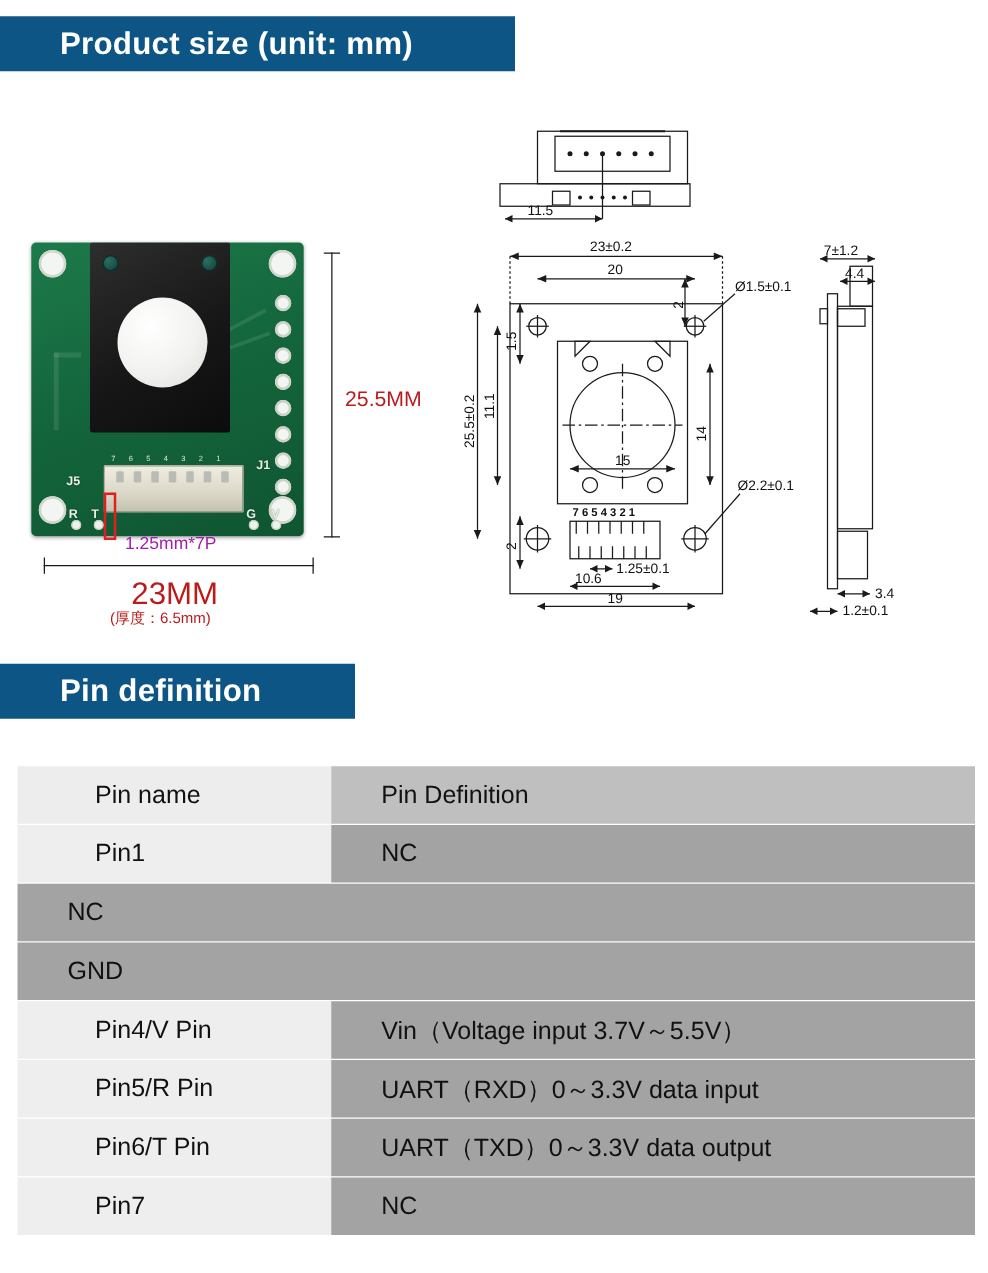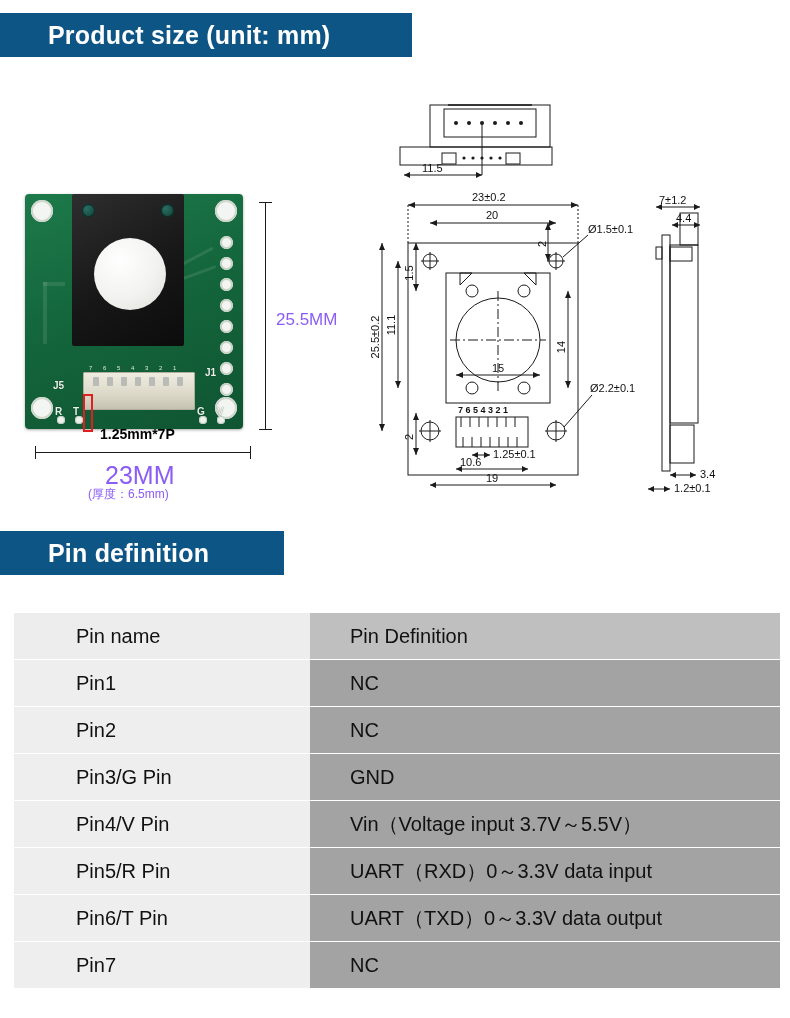--- a/index.html
+++ b/index.html
@@ -81,35 +81,35 @@
     position: absolute; color: #e9f2e8; font-size: 10px; font-weight: bold;
     text-shadow: 0 0 1px rgba(0,0,0,.6);
   }
   .small-pad {
     position: absolute; width: 8px; height: 8px; border-radius: 50%;
     background: #eef2ec; box-shadow: inset 0 0 0 1px #c3ccc0;
   }
 
   
   .dim-line { position: absolute; background: #1a1a1a; }
-  .dim-text { position: absolute; color: #8b5cf6; font-size: 17px; }
+  .dim-text { position: absolute; color: #b91c1c; font-size: 17px; }
   .red-box {
     position: absolute; border: 2px solid #e02020; background: transparent;
   }
-  .red-label { position: absolute; color: #000000; font-size: 14px; font-weight: bold; }
+  .red-label { position: absolute; color: #a21caf; font-size: 14px; font-weight: normal; }
 
   
   #cad { position: absolute; left: 360px; top: 95px; width: 430px; height: 400px; text-align: center; }
   #cad svg { display: block; }
 
   
   #pin-table { position: absolute; left: 14px; top: 613px; width: 766px; }
   .trow { display: flex; height: 46px; margin-bottom: 1px; }
   .tcell-name {
-    width: 296px; background: #eeeeee; display: flex; align-items: center;
+    width: 251px; background: #eeeeee; display: flex; align-items: center;
     padding-left: 62px; font-size: 20px; color: #111;
   }
   .tcell-def {
     flex: 1; background: #a3a3a3; display: flex; align-items: center;
     padding-left: 40px; font-size: 20px; color: #111;
   }
   .trow.header .tcell-name { background: #ededed; }
   .trow.header .tcell-def { background: #bfbfbf; }
 </style>
 </head>
@@ -404,25 +404,23 @@
     <div class="trow header">
       <div class="tcell-name">Pin name</div>
       <div class="tcell-def">Pin Definition</div>
     </div>
 
     <div class="trow">
       <div class="tcell-name">Pin1</div>
       <div class="tcell-def">NC</div>
     </div>
     <div class="trow">
-      <div class="tcell-name">Pin2</div>
       <div class="tcell-def">NC</div>
     </div>
     <div class="trow">
-      <div class="tcell-name">Pin3/G Pin</div>
       <div class="tcell-def">GND</div>
     </div>
     <div class="trow">
       <div class="tcell-name">Pin4/V Pin</div>
       <div class="tcell-def">Vin（Voltage input 3.7V～5.5V）</div>
     </div>
     <div class="trow">
       <div class="tcell-name">Pin5/R Pin</div>
       <div class="tcell-def">UART（RXD）0～3.3V data input</div>
     </div>

